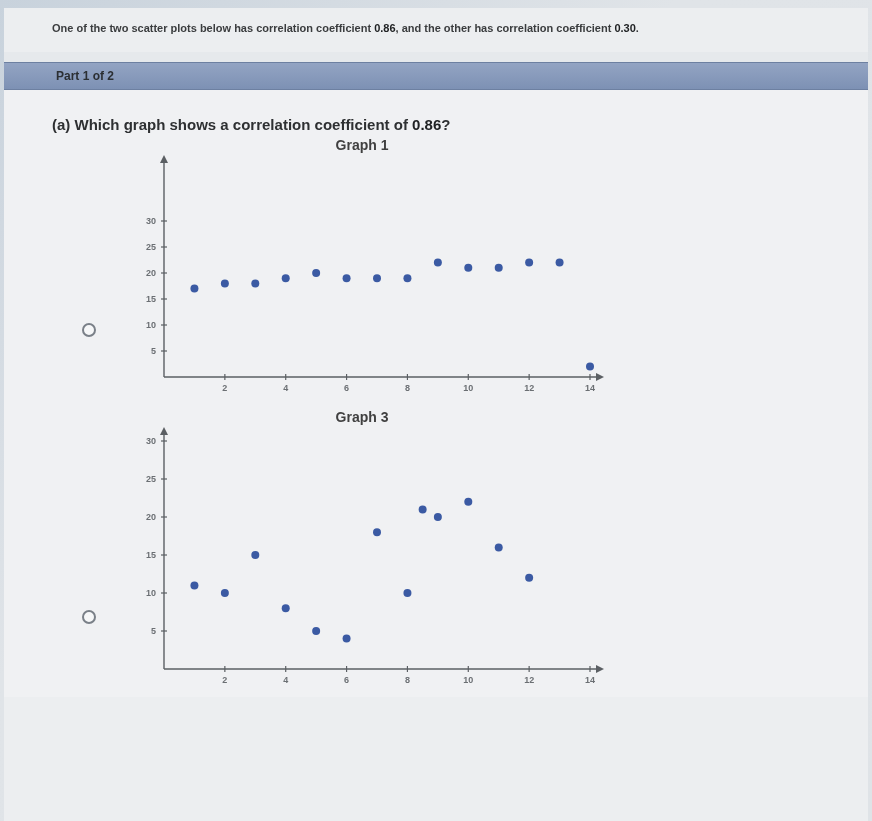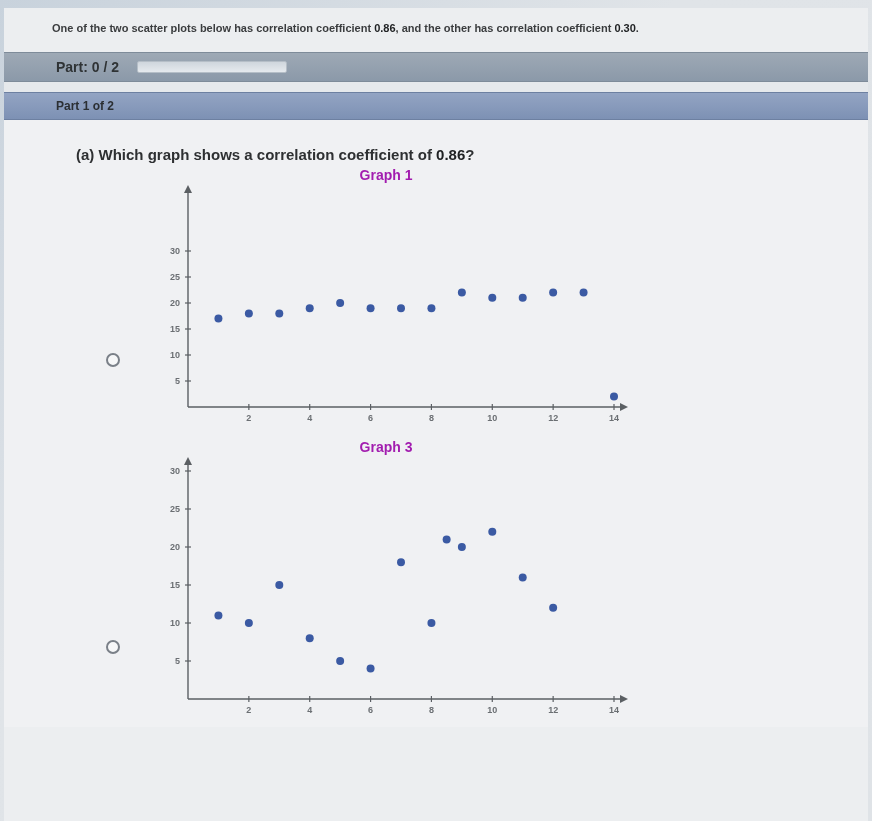--- a/index.html
+++ b/index.html
@@ -51,29 +51,29 @@
     background: linear-gradient(#93a4c3,#7d91b4);
     height:28px;
     display:flex;align-items:center;
     padding-left:52px;
     font-size:12px;font-weight:700;color:#2b2f33;
     border-top:1px solid #6d80a1;
     border-bottom:1px solid #6d80a1;
   }
   .content {
     background:#f0f1f3;
-    padding: 26px 20px 0 72px;
+    padding: 26px 20px 0 48px;
   }
   .question {
     font-size:15px;font-weight:600;color:#2e3032;
     margin-bottom:4px;
   }
   .graph-block { margin-left:30px; }
   .graph-title {
-    font-size:14px;font-weight:600;color:#a21caf;
+    font-size:14px;font-weight:600;color:#404040;
     text-align:center;width:420px;margin:4px 0 2px 70px;
   }
   .option-row { display:flex; align-items:center; }
   .radio {
     width:14px;height:14px;border:2px solid #7a8088;border-radius:50%;
     background:#f6f7f8;margin-right:28px;flex-shrink:0;
     margin-top:100px;
   }
   .radio2 { margin-top:110px; }
   svg.axis-plot { display:block; }
@@ -85,24 +85,20 @@
 </style>
 </head>
 <body>
 
 <div class="page">
 
   <div class="intro">
     <span>One of the two scatter plots below has correlation coefficient </span><span class="bold">0.86</span><span>, and the other has correlation coefficient </span><span class="bold">0.30</span><span>.</span>
   </div>
 
-  <div class="progress-bar-row">
-    <span>Part: 0 / 2</span>
-    <div class="pbar"></div>
-  </div>
 
   <div class="gap"></div>
 
   <div class="part-header">
     <span>Part 1 of 2</span>
   </div>
 
   <div class="content">
     <div class="question">
       <span>(a) Which graph shows a correlation coefficient of </span><span class="bold">0.86</span><span>?</span>

